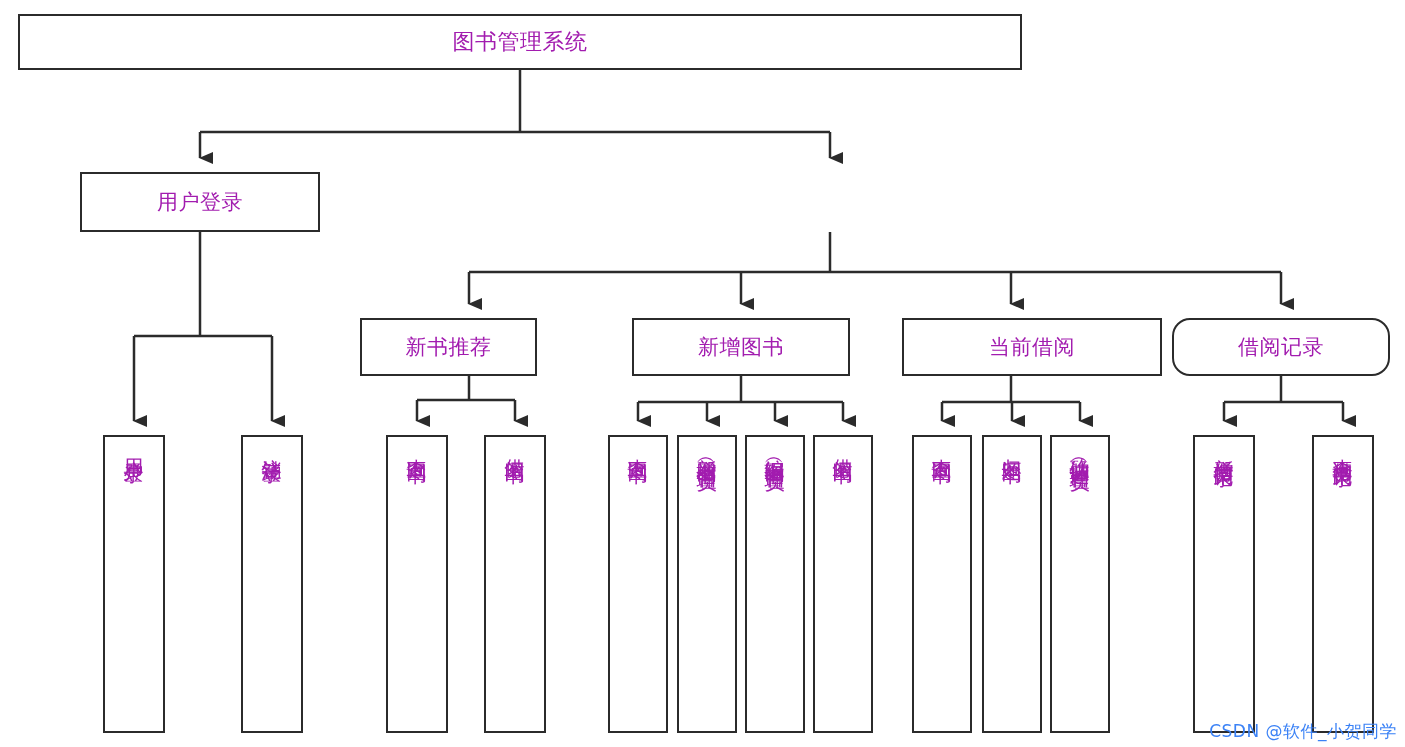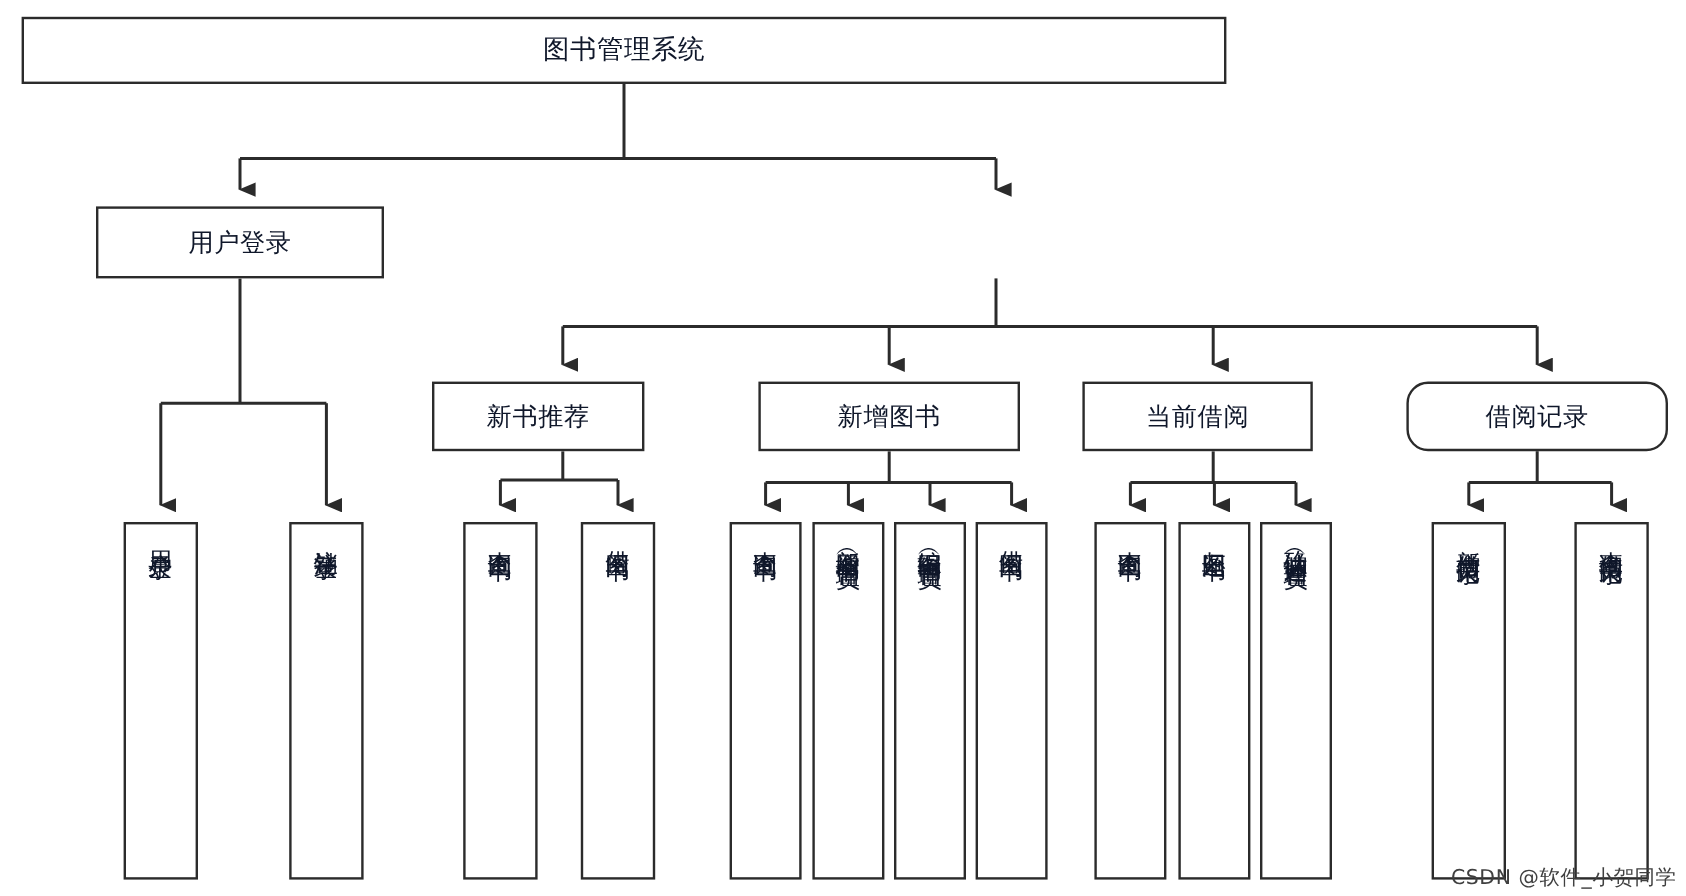--- a/index.html
+++ b/index.html
@@ -27,21 +27,21 @@
     pointer-events: none;
   }
   .node {
     position: absolute;
     box-sizing: border-box;
     background: #ffffff;
     border: 2px solid #2b2b2b;
     display: flex;
     align-items: center;
     justify-content: center;
-    color: #0f172a;
+    color: #a21caf;
   }
   .node .label {
     display: block;
     text-align: center;
     line-height: 1.05;
     white-space: nowrap;
   }
   
   .node.horiz .label {
     font-size: 21px;
@@ -62,21 +62,21 @@
     font-size: 20px;
     line-height: 1.0;
     letter-spacing: 2px;
     white-space: nowrap;
   }
   .watermark {
     position: absolute;
     right: 8px;
     bottom: 4px;
     font-size: 17px;
-    color: #404040;
+    color: #3b82f6;
     white-space: nowrap;
     letter-spacing: 0.5px;
   }
 </style>
 </head>
 <body>
 
 <div id="canvas">
 
   <svg class="wires" viewBox="0 0 1405 747" xmlns="http://www.w3.org/2000/svg">
@@ -136,21 +136,21 @@
   <div class="node horiz" style="left:80px; top:172px; width:240px; height:60px;">
     <span class="label">用户登录</span>
   </div>
 
   <div class="node horiz" style="left:360px; top:318px; width:177px; height:58px;">
     <span class="label">新书推荐</span>
   </div>
   <div class="node horiz" style="left:632px; top:318px; width:218px; height:58px;">
     <span class="label">新增图书</span>
   </div>
-  <div class="node horiz" style="left:902px; top:318px; width:192px; height:58px;">
+  <div class="node horiz" style="left:902px; top:318px; width:260px; height:58px;">
     <span class="label">当前借阅</span>
   </div>
   <div class="node horiz" style="left:1172px; top:318px; width:218px; height:58px;border-radius:18px;">
     <span class="label">借阅记录</span>
   </div>
 
   <div class="node vert" style="left:103px; top:435px; width:62px; height:298px;">
     <span class="label">用户登录</span>
   </div>
   <div class="node vert" style="left:241px; top:435px; width:62px; height:298px;">

